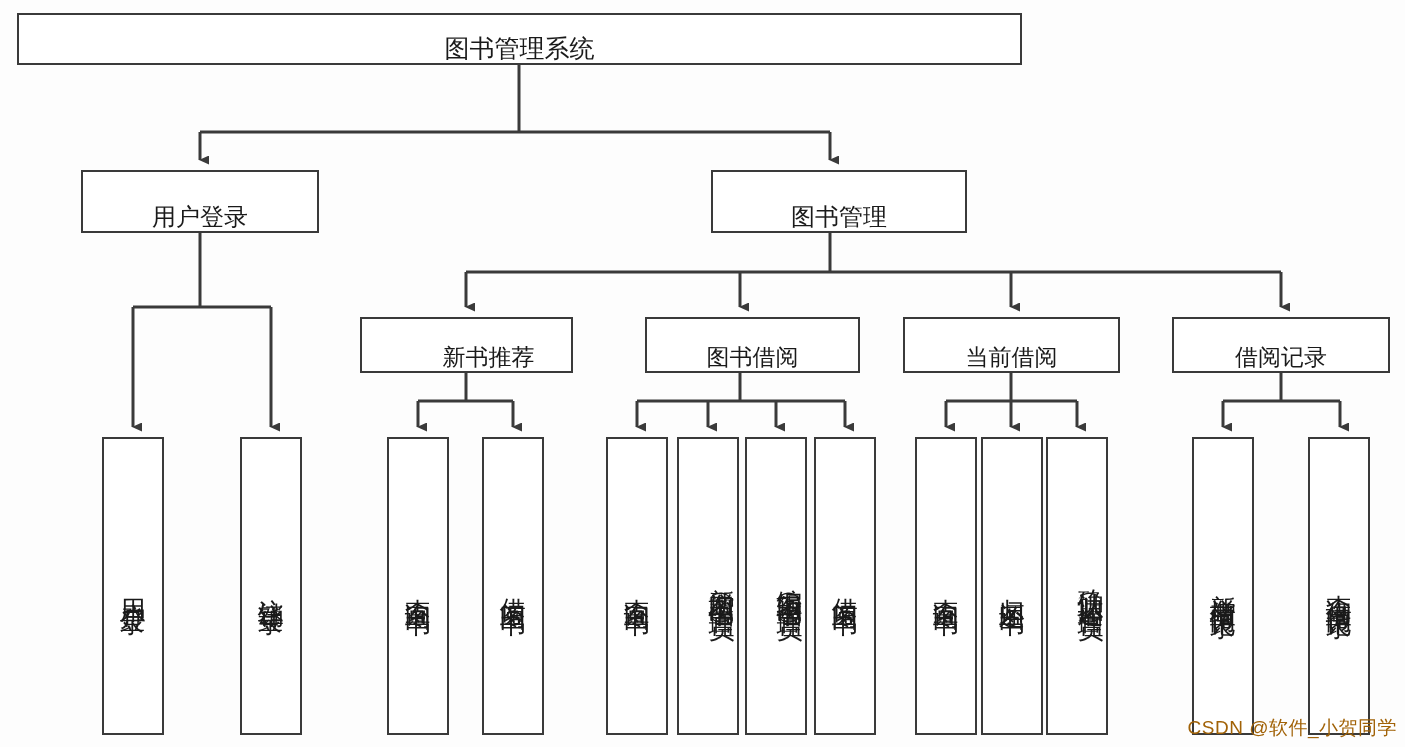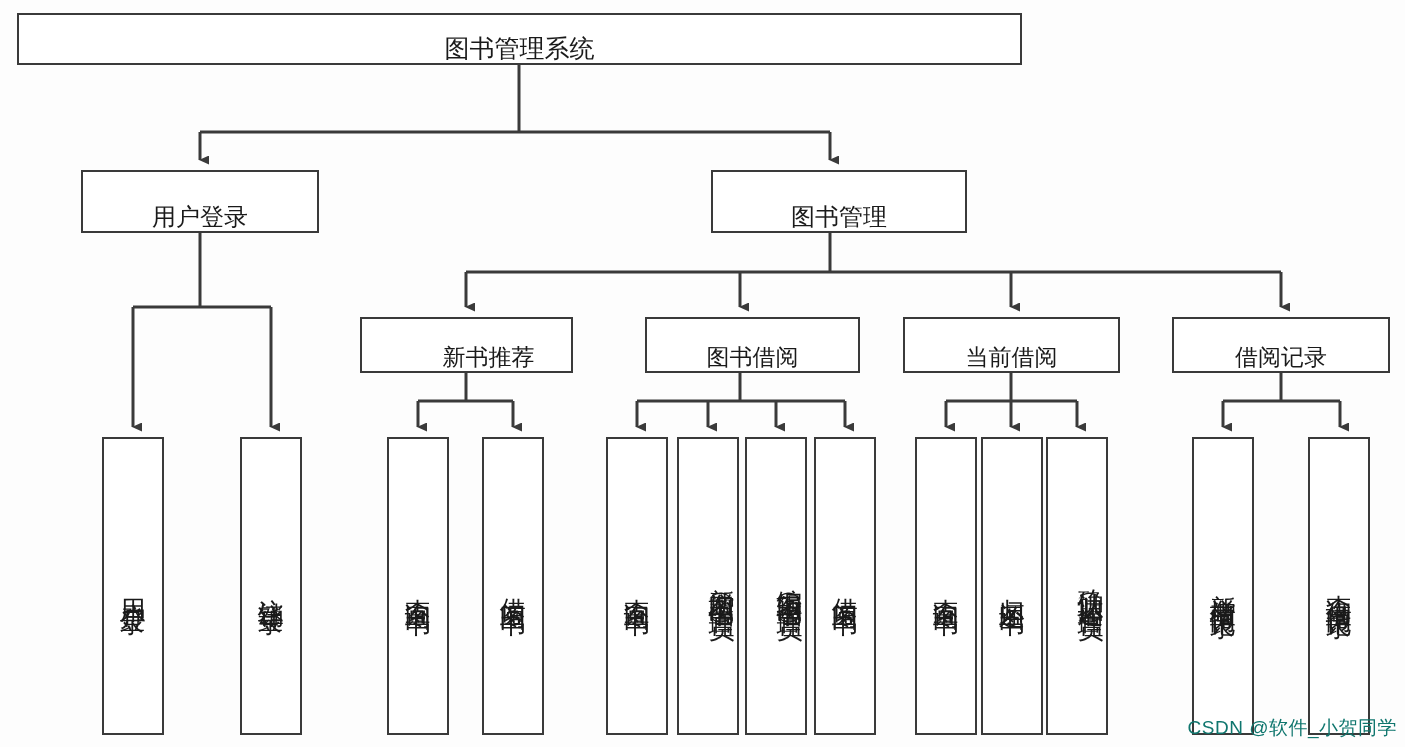--- a/index.html
+++ b/index.html
@@ -67,21 +67,21 @@
   }
   .node-leaf.leaf-mid {
     align-items: center;
   }
   
   #watermark {
     position: absolute;
     right: 8px;
     bottom: 6px;
     font-size: 19px;
-    color: #0f766e;
+    color: #a16207;
     white-space: nowrap;
     letter-spacing: 0.5px;
   }
 </style>
 </head>
 <body>
 
 <div id="diagram-root">
 
   <svg id="connector-layer" viewBox="0 0 1405 747" xmlns="http://www.w3.org/2000/svg">

